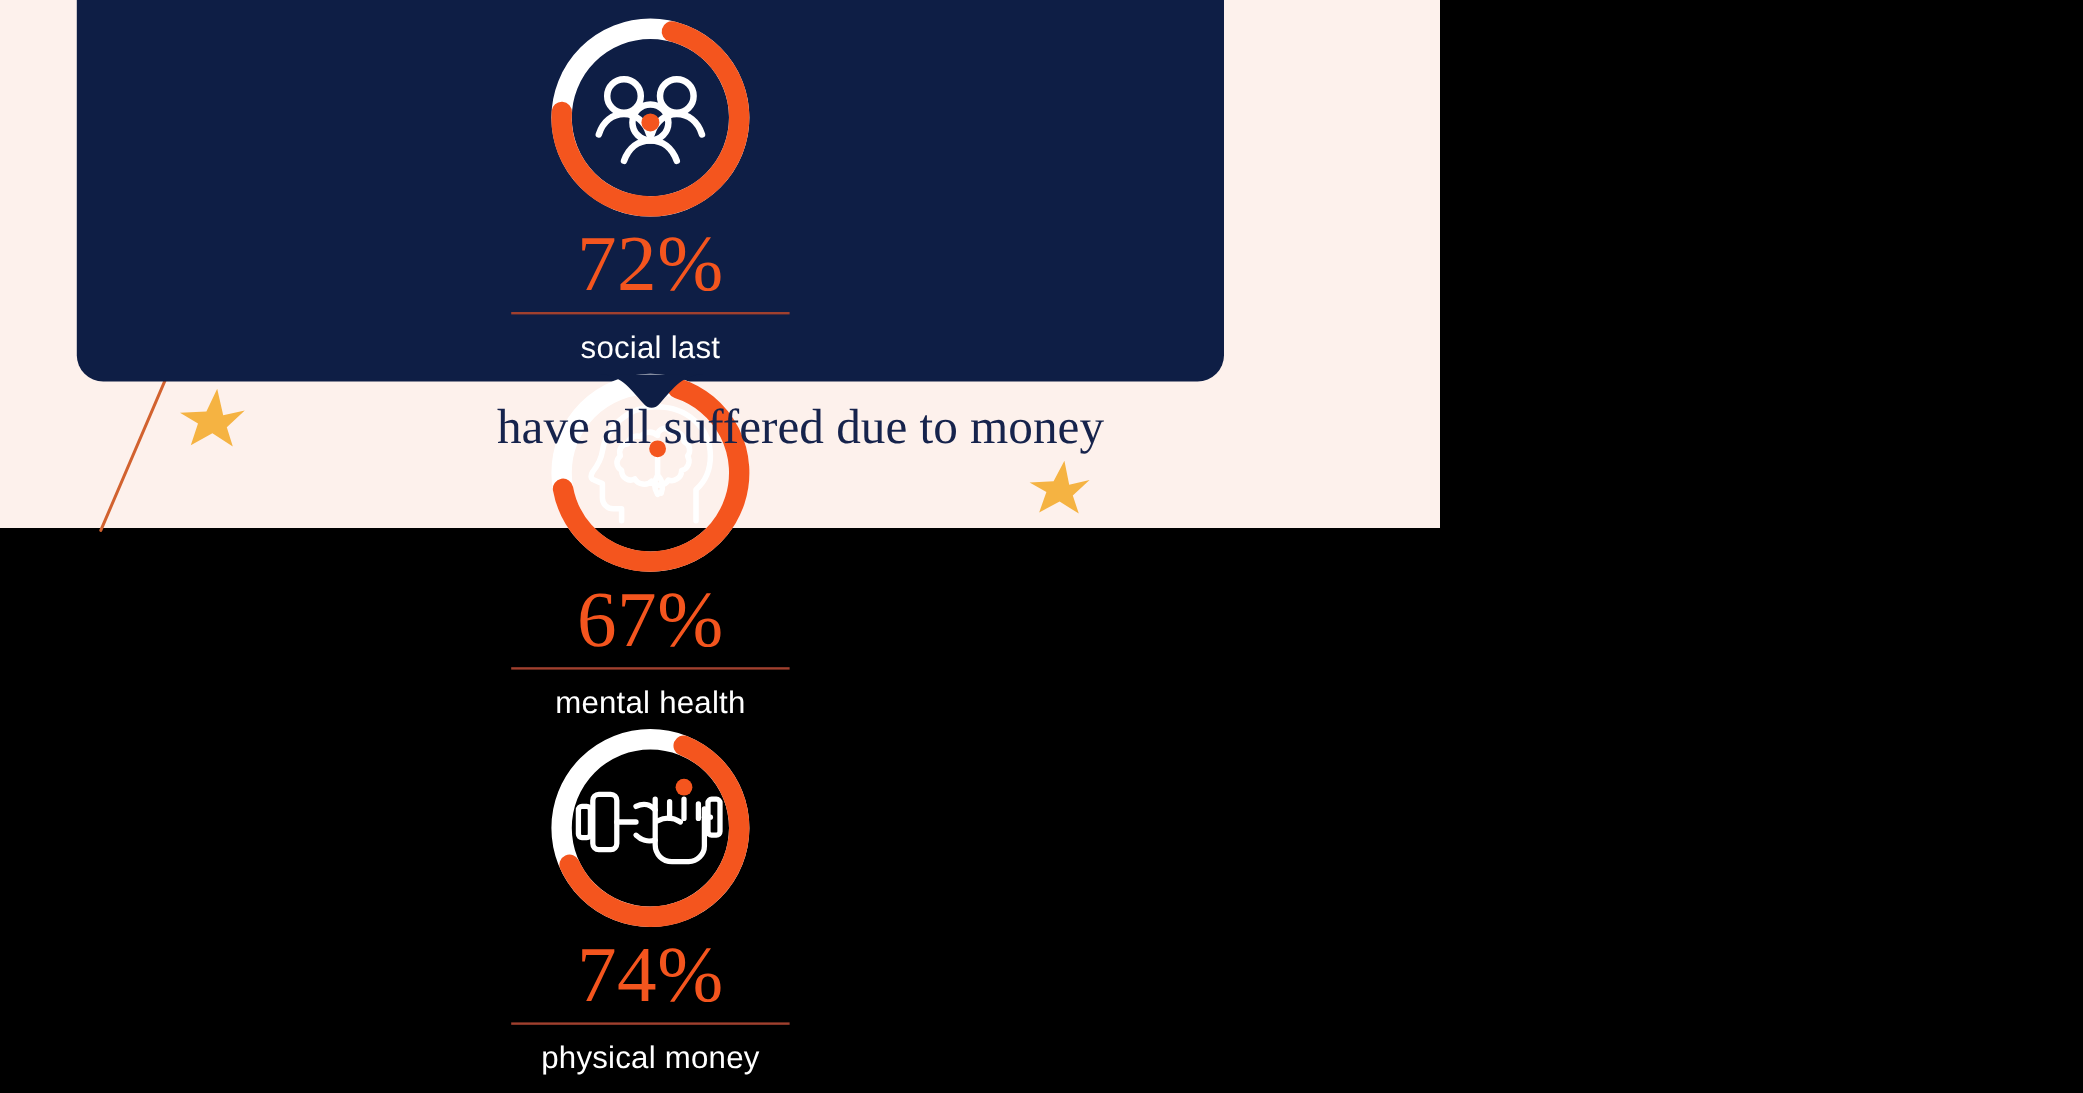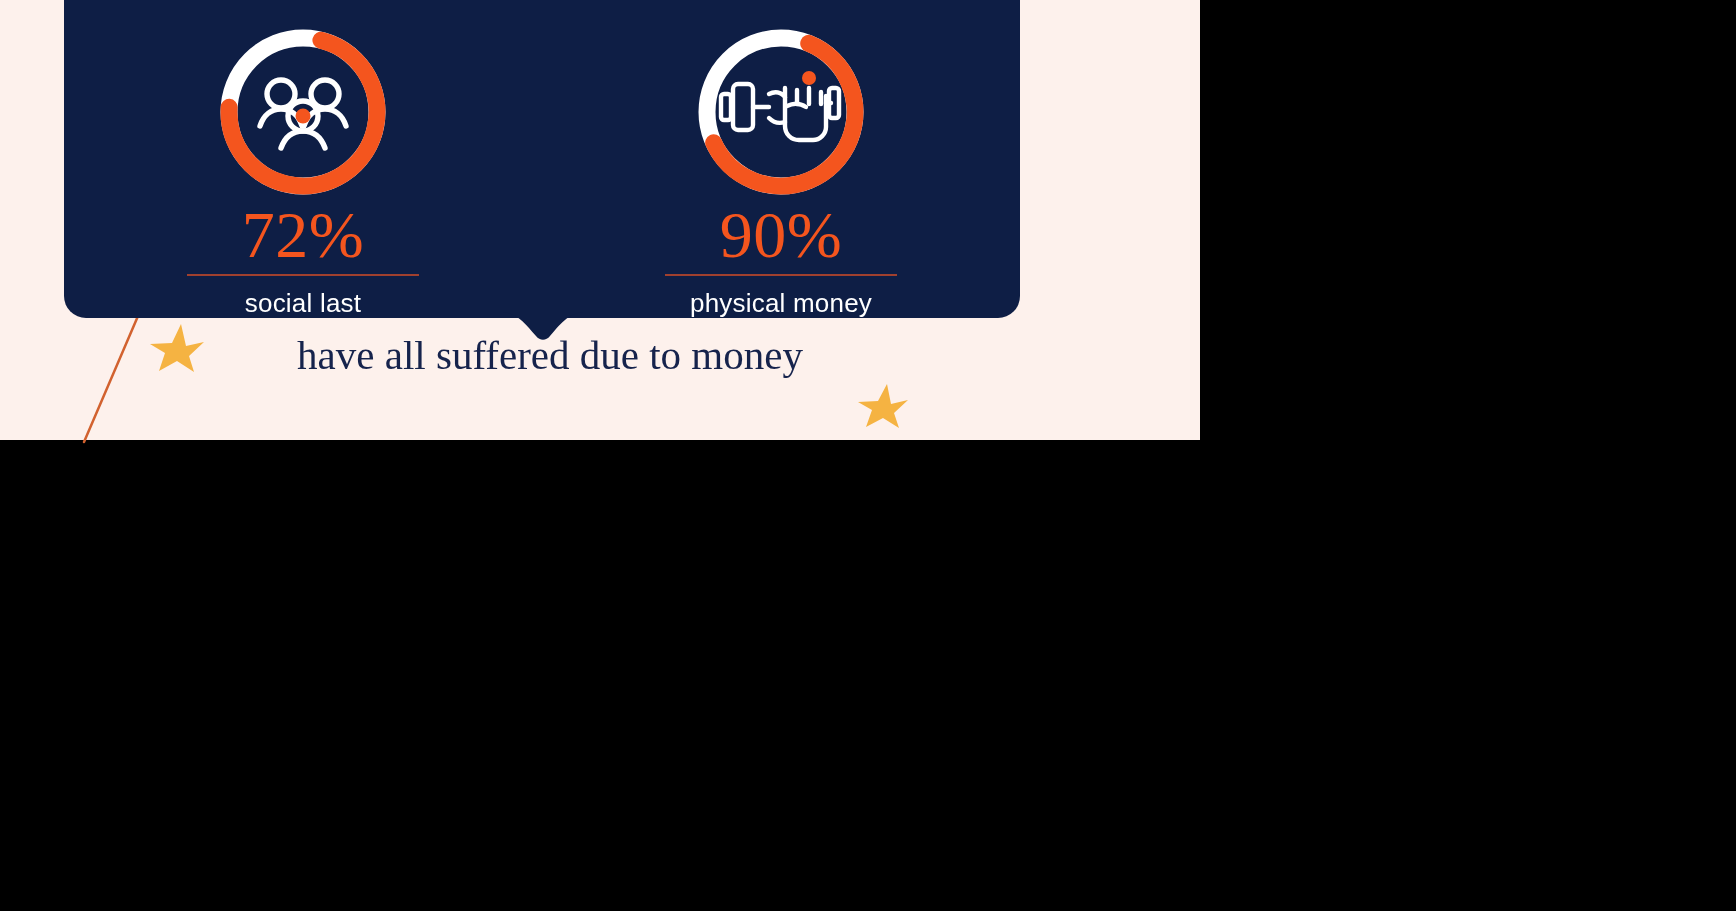--- a/index.html
+++ b/index.html
@@ -59,22 +59,23 @@
     box-sizing: border-box;
   }
 
   #stat-row {
     position: absolute;
     left: 0;
     top: 60px;
     width: 956px;
     height: 318px;
     display: flex;
+    flex-direction: column;
     justify-content: space-around;
-    align-items: flex-end;
+    align-items: center;
     padding-top: 8px;
     box-sizing: border-box;
   }
 
   .stat-item {
     width: 286px;
     display: flex;
     flex-direction: column;
     align-items: center;
   }
@@ -121,21 +122,21 @@
     height: 32px;
     overflow: visible;
   }
 
   
   #caption {
     position: absolute;
     left: 180px;
     top: 330px;
     width: 740px;
-    text-align: center;
+    text-align: right;
     color: #16234C;
     font-family: "Liberation Serif", serif;
     font-size: 41px;
     line-height: 50px;
   }
   .caption-line { display: block; white-space: nowrap; }
 
   
   .star {
     position: absolute;
@@ -175,20 +176,38 @@
                 <path d="M68 126c4-11 12-17 22-17s18 6 22 17"></path>
               </g>
               <circle cx="90" cy="94" r="7.5" fill="#F4551E"></circle>
             </svg>
           </div>
           <div class="stat-value">72%</div>
           <div class="stat-rule"></div>
           <div class="stat-label">social last</div>
         </div>
 
+        <div class="stat-item">
+          <div class="donut-wrap">
+            <svg viewBox="0 0 180 180" width="180" height="180">
+              <circle cx="90" cy="90" r="74" fill="none" stroke="#FFFFFF" stroke-width="17"></circle>
+              <circle cx="90" cy="90" r="74" fill="none" stroke="#F4551E" stroke-width="17" stroke-linecap="round" stroke-dasharray="311.5 464.9" transform="rotate(-72 90 90)"></circle>
+
+              <g fill="none" stroke="#FFFFFF" stroke-width="4.6" stroke-linecap="round" stroke-linejoin="round">
+                <path d="M128 130V104c8-7 12-17 12-28 0-24-20-41-45-41-23 0-42 16-45 37-1 7-4 12-8 17-2 3-2 6 1 7l7 3v12c0 5 4 9 9 9h7v10"></path>
+                <path d="M96 59c-4-4-11-4-14 1-5-2-10 1-11 6-5 0-8 5-6 10-4 3-4 9 1 12 0 6 6 10 11 7 3 5 10 6 14 2 4 5 11 4 14-1 5 2 11-2 11-8 5-1 8-7 5-12 3-4 2-10-3-12 0-6-6-10-11-8-3-4-8-4-11 1z"></path>
+                <path d="M96 70v22M96 92c-3 5-3 11 0 16M96 92c4 4 5 10 3 15"></path>
+              </g>
+              <circle cx="96" cy="70" r="7" fill="#F4551E"></circle>
+            </svg>
+          </div>
+          <div class="stat-value">67%</div>
+          <div class="stat-rule"></div>
+          <div class="stat-label">mental health</div>
+        </div>
 
         <div class="stat-item">
           <div class="donut-wrap">
             <svg viewBox="0 0 180 180" width="180" height="180">
               <circle cx="90" cy="90" r="74" fill="none" stroke="#FFFFFF" stroke-width="17"></circle>
               <circle cx="90" cy="90" r="74" fill="none" stroke="#F4551E" stroke-width="17" stroke-linecap="round" stroke-dasharray="288.2 464.9" transform="rotate(-68 90 90)"></circle>
 
               <g fill="none" stroke="#FFFFFF" stroke-width="4.4" stroke-linecap="round" stroke-linejoin="round">
                 <rect x="30" y="72" width="10" height="26" rx="3"></rect>
                 <rect x="42" y="62" width="20" height="46" rx="5"></rect>
@@ -197,21 +216,21 @@
                 <path d="M78 96c4 4 10 6 16 4"></path>
                 <path d="M94 66v38c0 8 6 14 14 14h14c7 0 13-6 13-13V74"></path>
                 <path d="M106 68v14M118 66v16M130 70v12"></path>
                 <path d="M96 84c6-3 13-3 19 1"></path>
                 <rect x="138" y="66" width="10" height="30" rx="3"></rect>
                 <path d="M135 81h5"></path>
               </g>
               <circle cx="118" cy="56" r="7" fill="#F4551E"></circle>
             </svg>
           </div>
-          <div class="stat-value">90%</div>
+          <div class="stat-value">74%</div>
           <div class="stat-rule"></div>
           <div class="stat-label">physical money</div>
         </div>
 
       </div>
     </div>
 
     <svg id="bubble-tail" viewBox="0 0 86 32" width="86" height="32">
       <path d="M0 0 H86 C70 0 62 10 50 24 C46 29 40 29 36 24 C24 10 16 0 0 0 Z" fill="#0E1E45"></path>
     </svg>

